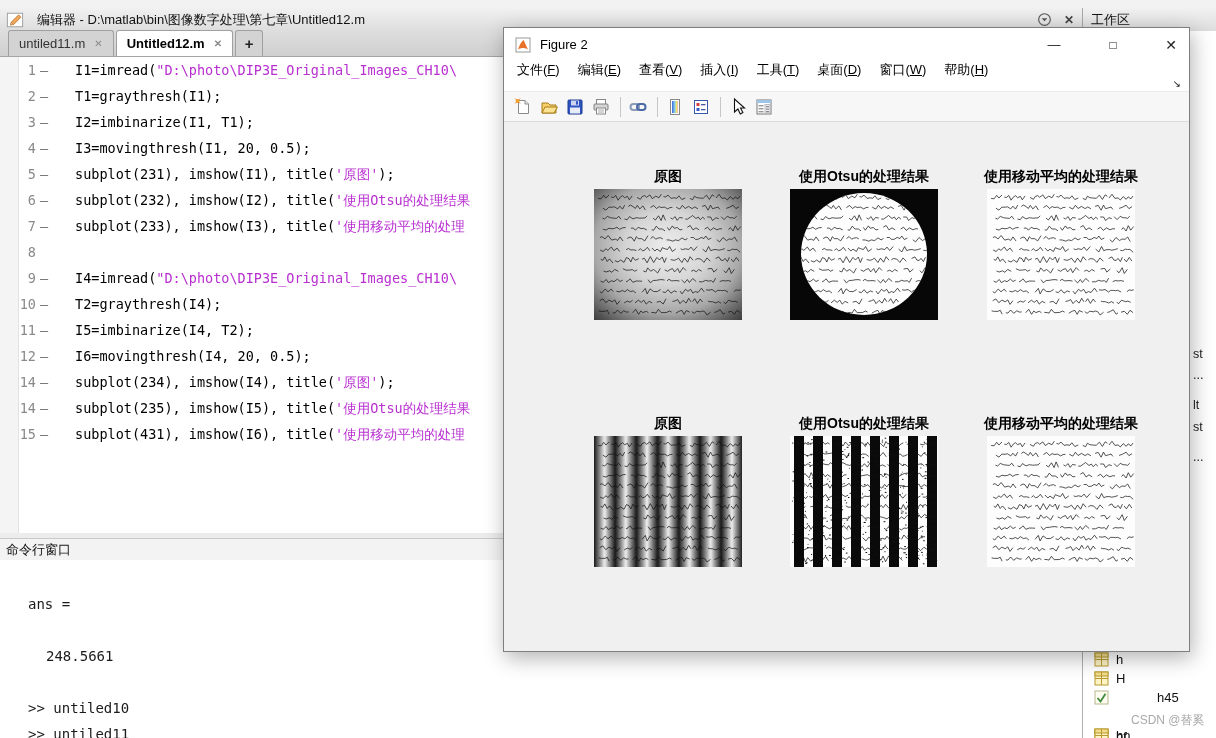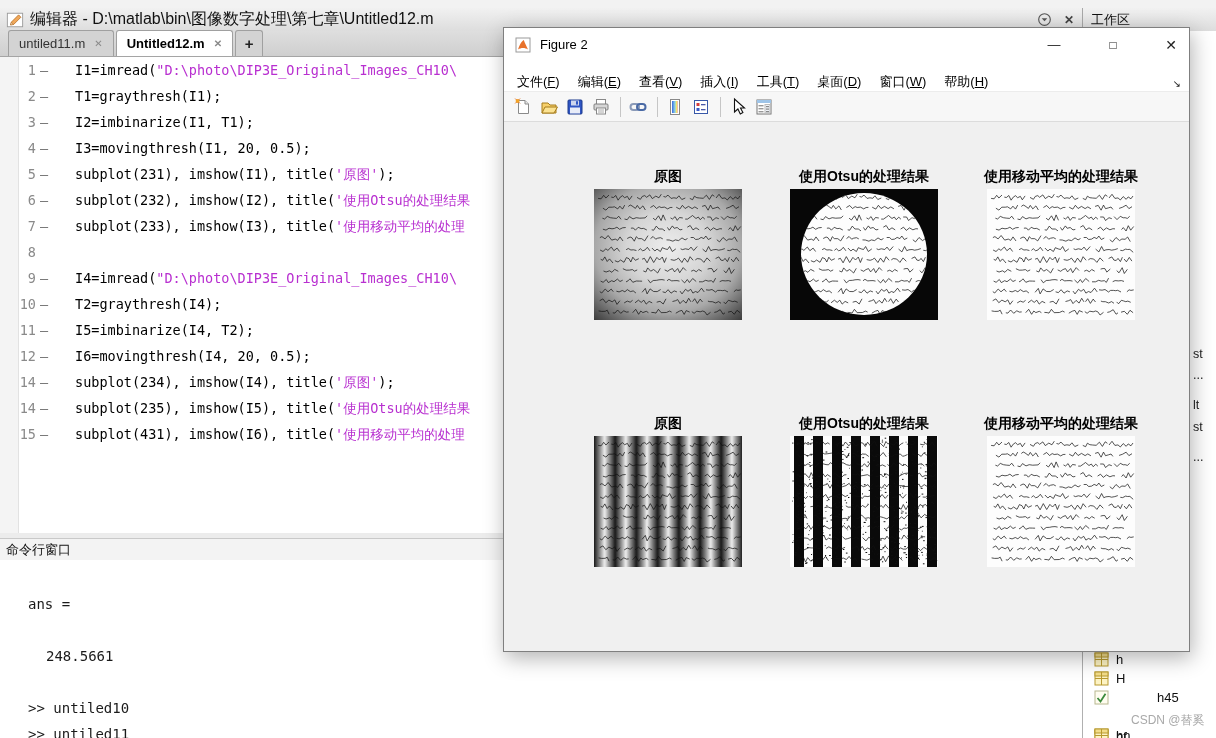--- a/index.html
+++ b/index.html
@@ -7,21 +7,21 @@
           font-family:"Liberation Sans",sans-serif;color:#111;}
 
   
   .top-strip{position:absolute;left:0;top:0;width:1216px;height:8px;background:#f2f2f2;border-bottom:1px solid #d5d5d5;}
 
   
   .editor-titlebar{position:absolute;left:0;top:8px;width:1082px;height:23px;
     background:linear-gradient(#f1f1f1,#dddddd);border-bottom:1px solid #b8b8b8;
     display:flex;align-items:center;}
   .editor-titlebar .ticon{width:18px;height:18px;margin-left:6px;flex:0 0 auto;}
-  .editor-title-text{margin-left:6px;font-size:16px;white-space:nowrap;}
+  .editor-title-text{margin-left:13px;font-size:13px;white-space:nowrap;}
   .panel-controls{position:absolute;left:1036px;top:2px;display:flex;gap:9px;align-items:center;height:19px;}
   .panel-controls .pc{width:16px;height:16px;display:flex;align-items:center;justify-content:center;color:#444;font-size:12px;}
 
   .ws-header{position:absolute;left:1082px;top:8px;width:134px;height:23px;
     background:linear-gradient(#f1f1f1,#dddddd);border-bottom:1px solid #b8b8b8;border-left:1px solid #a8a8a8;
     display:flex;align-items:center;font-size:13px;}
   .ws-header span{margin-left:8px;}
 
   
   .tabbar{position:absolute;left:0;top:31px;width:1082px;height:26px;background:linear-gradient(#dedede,#cfcfcf);
@@ -61,21 +61,21 @@
   .watermark{position:absolute;left:1131px;top:712px;font-size:12px;color:#a9a9a9;z-index:40;white-space:nowrap;}
 
   
   .figure-window{position:absolute;left:503px;top:27px;width:687px;height:625px;background:#ffffff;
     border:1px solid #7f7f7f;box-shadow:2px 6px 20px rgba(0,0,0,.30);z-index:10;overflow:hidden;box-sizing:border-box;}
   .fig-titlebar{position:absolute;left:0;top:0;width:100%;height:33px;background:#ffffff;display:flex;align-items:center;}
   .fig-titlebar .ficon{width:16px;height:16px;margin-left:11px;flex:0 0 auto;}
   .fig-title-text{margin-left:9px;font-size:13px;color:#000;}
   .fig-btn{position:absolute;top:0;width:34px;height:33px;display:flex;align-items:center;justify-content:center;color:#222;}
   .fig-menubar{position:absolute;left:0;top:33px;width:100%;height:31px;background:#ffffff;border-bottom:1px solid #ececec;
-    display:flex;align-items:flex-end;padding-left:4px;box-sizing:border-box;}
+    display:flex;align-items:flex-start;padding-left:4px;box-sizing:border-box;}
   .menu-item{font-size:13px;padding:0 9px;color:#000;white-space:nowrap;}
   .menu-overflow{position:absolute;right:8px;bottom:3px;font-size:10px;color:#222;}
   .fig-toolbar{position:absolute;left:0;top:64px;width:100%;height:30px;background:#f7f7f7;border-bottom:1px solid #dcdcdc;
     display:flex;align-items:center;padding-left:7px;box-sizing:border-box;}
   .tool-btn{width:24px;height:24px;display:flex;align-items:center;justify-content:center;margin-right:2px;}
   .tool-btn svg{width:20px;height:20px;}
   .tool-sep{width:1px;height:20px;background:#c6c6c6;margin:0 5px;}
   .fig-canvas{position:absolute;left:0;top:94px;width:100%;height:530px;background:#f0f0f0;}
   .subplot{position:absolute;width:148px;}
   .sp-title{position:absolute;top:0;left:50%;transform:translateX(-50%);white-space:nowrap;

